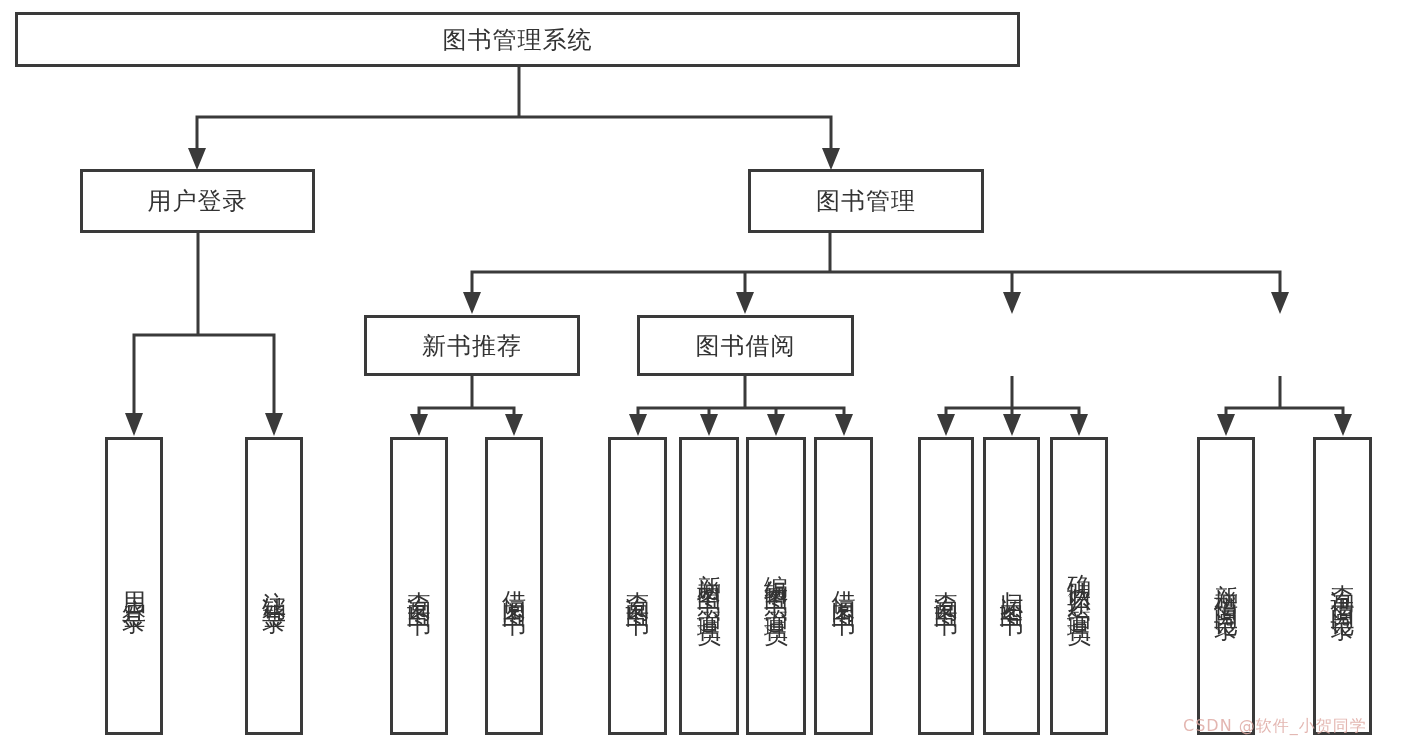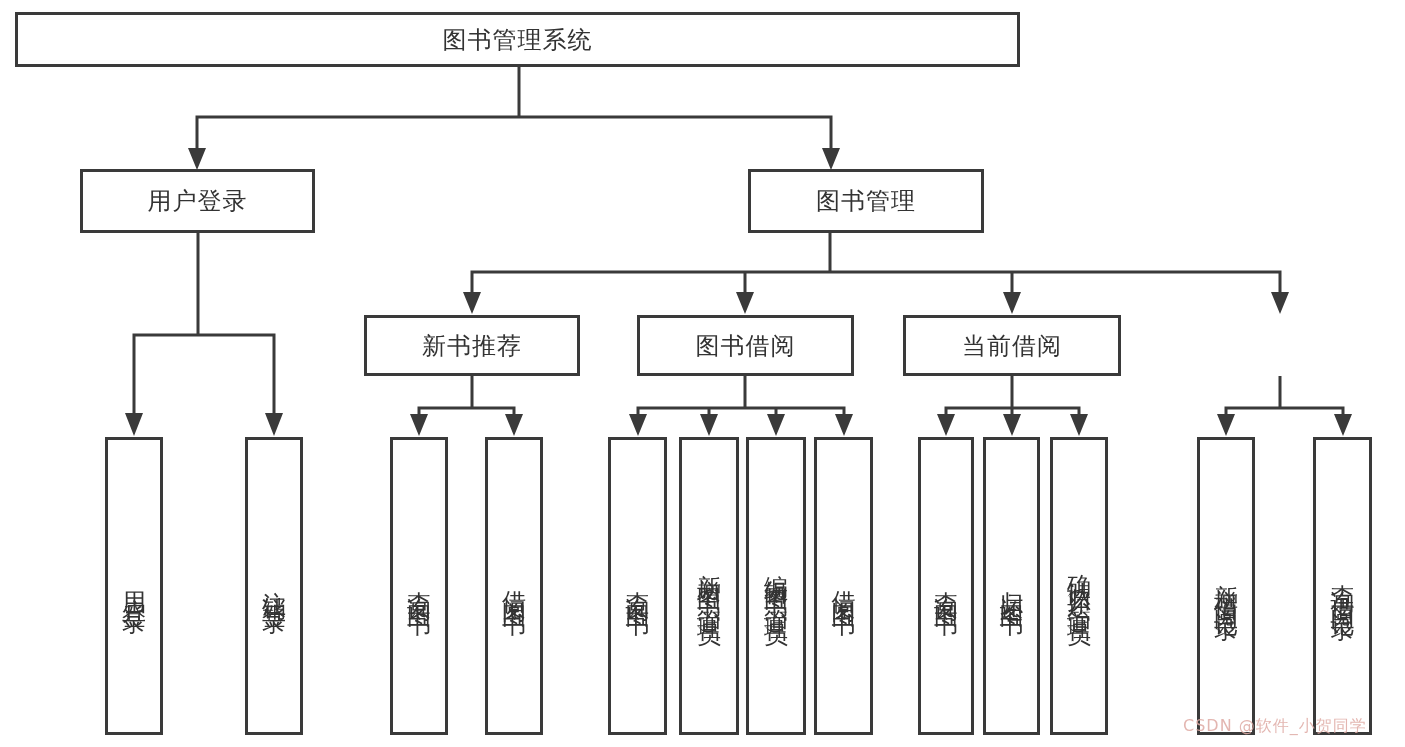--- a/index.html
+++ b/index.html
@@ -77,23 +77,20 @@
   <div class="node h" style="left:748px;top:169px;width:236px;height:64px">
     <span>图书管理</span>
   </div>
 
   <div class="node h" style="left:637px;top:315px;width:217px;height:61px">
     <span>图书借阅</span>
   </div>
   <div class="node h" style="left:364px;top:315px;width:216px;height:61px">
     <span>新书推荐</span>
   </div>
-  <div class="node h" style="left:903px;top:315px;width:218px;height:61px">
-    <span>当前借阅</span>
-  </div>
 
   <div class="node leaf" style="left:105px;top:437px;width:58px;height:298px">
     <span class="vtext">用户登录</span>
   </div>
   <div class="node leaf" style="left:245px;top:437px;width:58px;height:298px">
     <span class="vtext">注销登录</span>
   </div>
 
   <div class="node leaf" style="left:390px;top:437px;width:58px;height:298px">
     <span class="vtext">查询图书</span>

